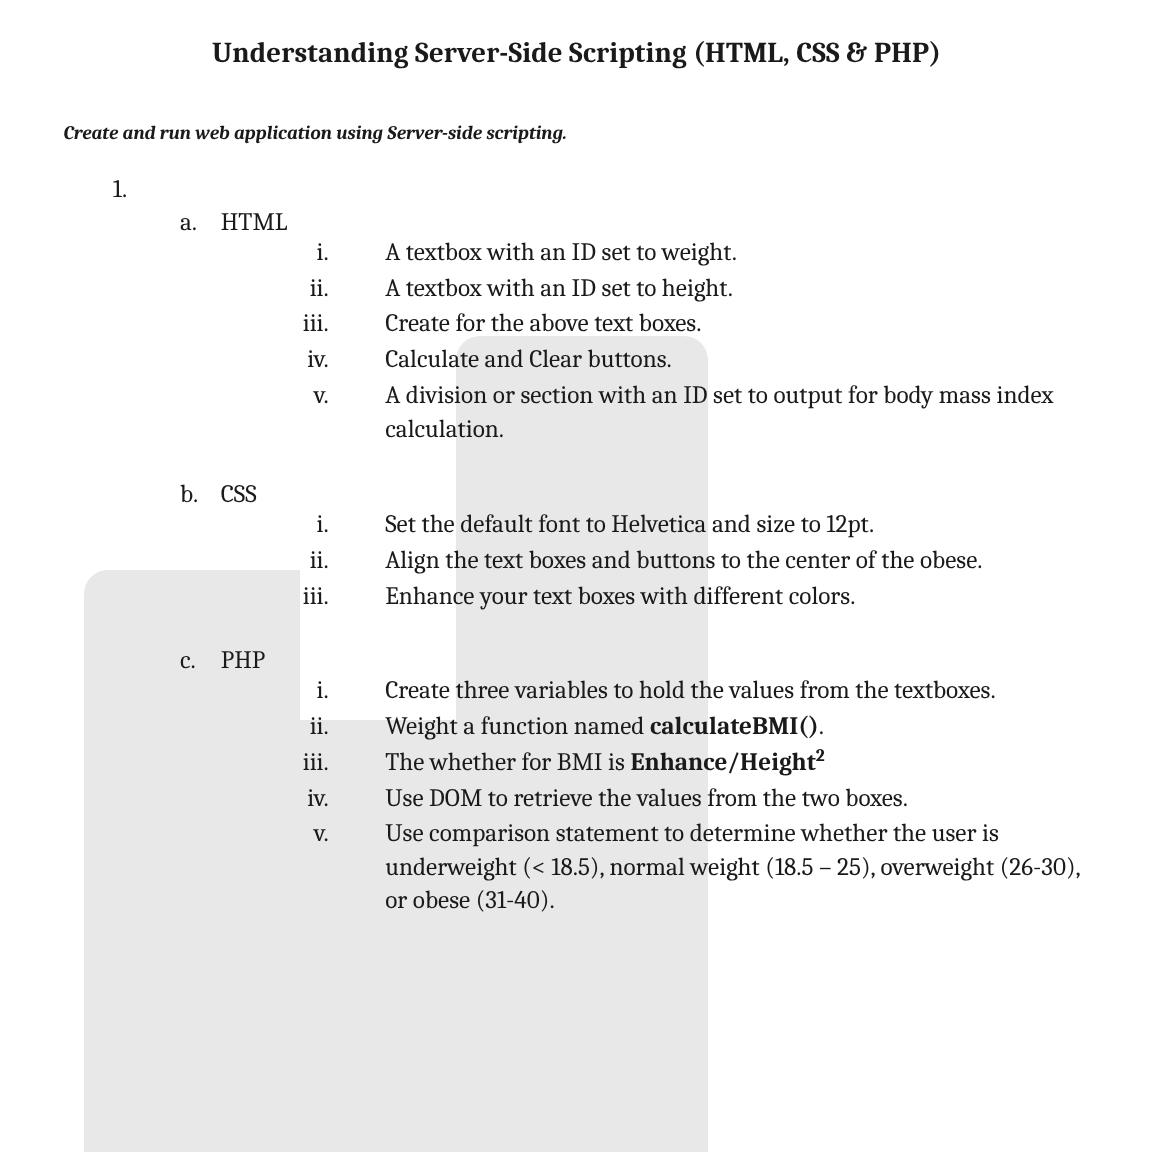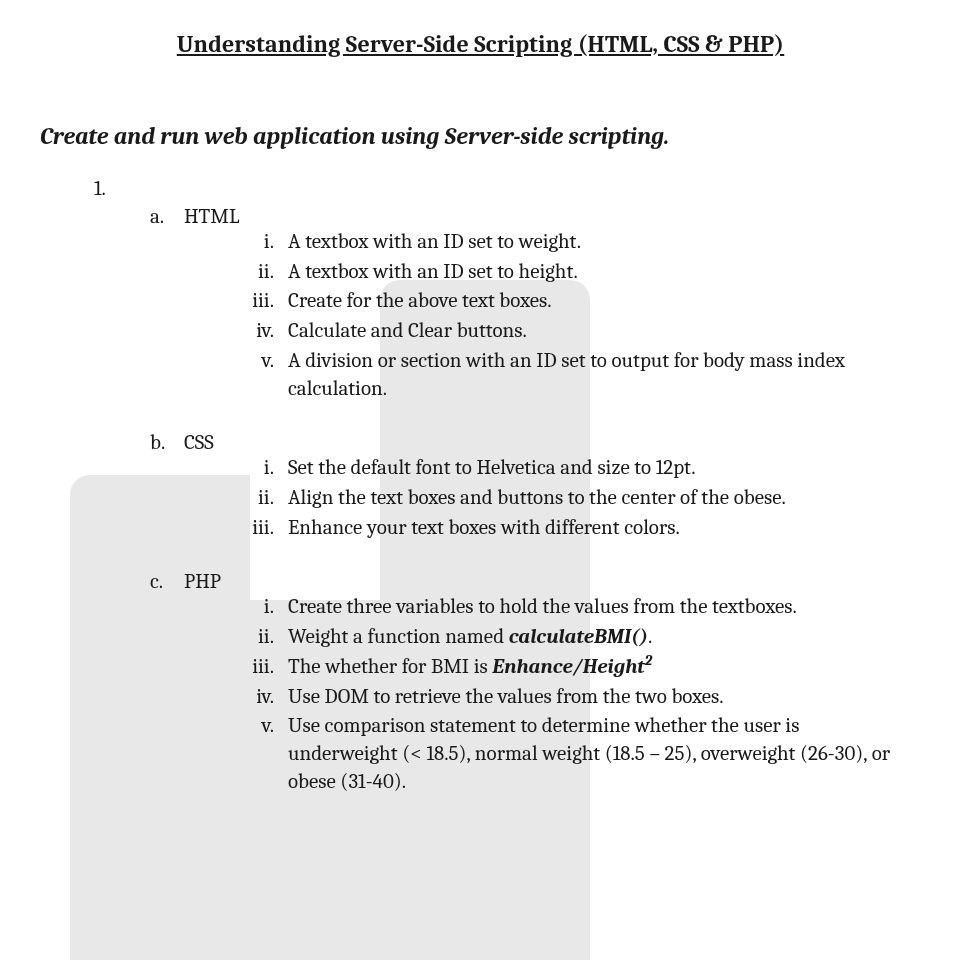--- a/index.html
+++ b/index.html
@@ -37,29 +37,28 @@
     width: 520px; height: 360px;
   }
   .content {
     position: relative;
     z-index: 1;
   }
   .title {
     font-weight: 700;
     font-size: 24px;
     text-align: center;
-    margin: 0 0 64px 0;
+    margin: 0 0 44px 0;
     letter-spacing: 0.1px;
-    text-decoration: underline;
   }
   .subtitle {
     font-weight: 700;
     font-style: italic;
-    font-size: 24px;
-    margin: 0 0 26px 0;
+    font-size: 16px;
+    margin: 0 0 26px 13px;
   }
   .num-item {
     display: flex;
     font-size: 21px;
     margin-left: 54px;
     margin-bottom: 4px;
   }
   .num-item .marker {
     width: 36px;
     flex-shrink: 0;
@@ -88,23 +87,24 @@
     margin-bottom: 2px;
   }
   .roman-item .marker {
     width: 50px;
     text-align: right;
     padding-right: 14px;
     flex-shrink: 0;
   }
   .roman-item .text {
     flex: 1;
+    margin-left: 33px;
   }
   .bold { font-weight: 700; }
-  .italic { font-style: italic; }
+  .italic { }
   sup { font-size: 0.7em; line-height: 0; }
 </style>
 </head>
 <body>
 
 <div class="watermark wm-stem"></div>
 <div class="watermark wm-top"></div>
 <div class="watermark wm-bottom"></div>
 
 <div class="content">

